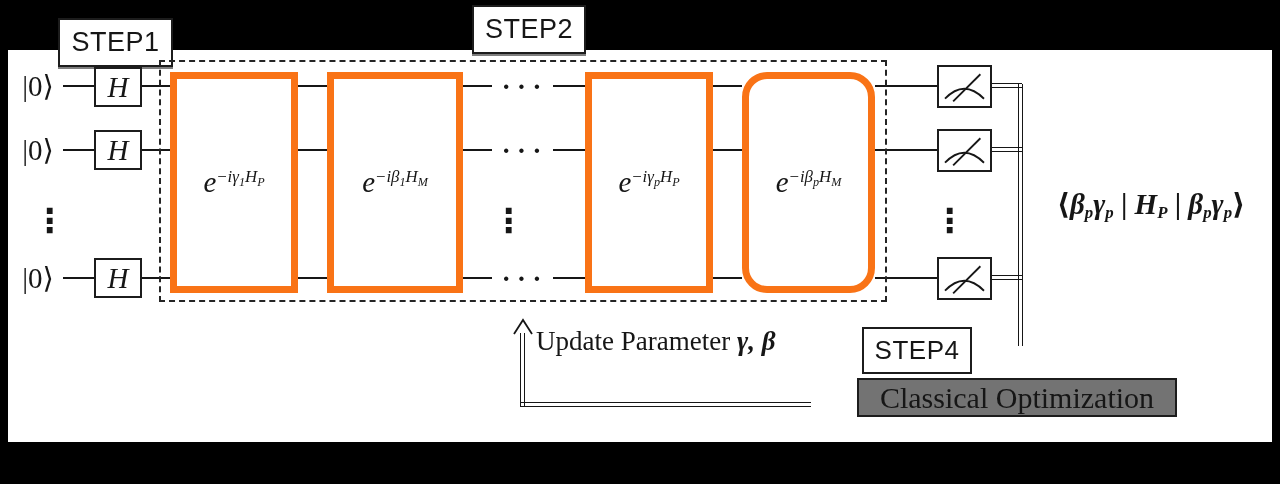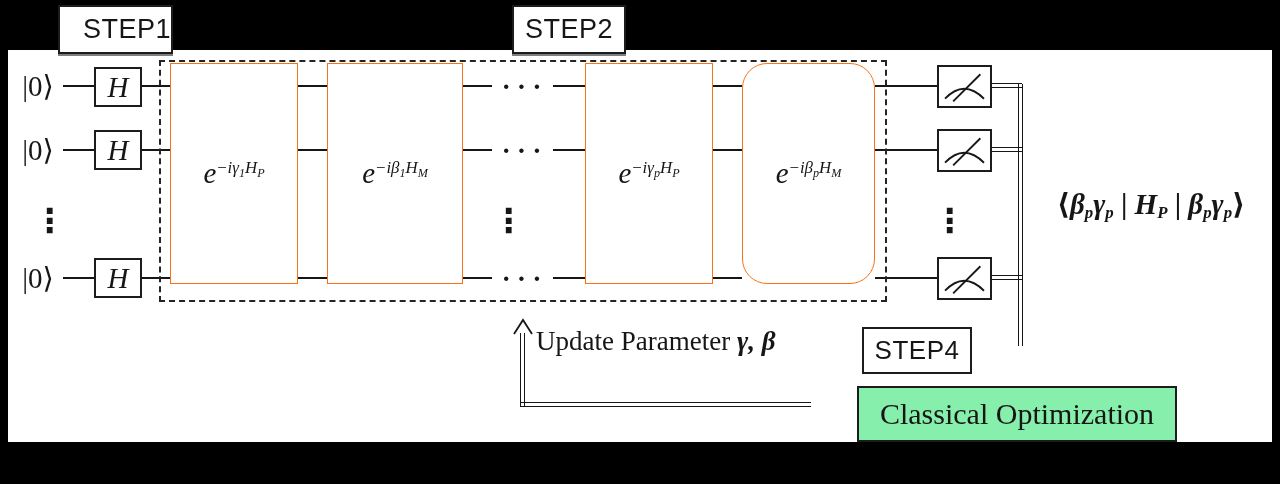--- a/index.html
+++ b/index.html
@@ -4,33 +4,33 @@
 <style>
   html,body{margin:0;padding:0;background:#000;}
   .canvas{position:relative;width:1280px;height:484px;background:#000;overflow:hidden;
           font-family:"Liberation Serif","DejaVu Serif",serif;color:#161616;}
   .paper{position:absolute;left:8px;top:50px;width:1264px;height:392px;background:#ffffff;}
 
   
   .stepbox{position:absolute;background:#fff;border:2px solid #1c1c1c;display:flex;
            align-items:center;justify-content:center;box-shadow:0 2px 0 rgba(20,20,20,.55);
            font-family:"Liberation Sans","DejaVu Sans",sans-serif;font-size:27px;letter-spacing:.5px;}
-  #step1{left:58px;top:5px;width:111px;height:45px;justify-content:flex-end;}
-  #step2{left:472px;top:5px;width:110px;height:45px;margin-left:40px;}
+  #step1{left:58px;top:18px;width:111px;height:45px;}
+  #step2{left:472px;top:5px;width:110px;height:45px;}
   #step3{left:1078px;top:140px;width:110px;height:45px;box-shadow:none;}
   #step4{left:862px;top:327px;width:106px;height:43px;box-shadow:none;font-size:26px;align-items:center;}
 
   
   .ket{position:absolute;left:12px;width:52px;text-align:center;font-size:29px;line-height:38px;}
   .wire{position:absolute;height:2px;background:#161616;}
   .gatebox{position:absolute;left:94px;width:48px;height:40px;background:#fff;border:2px solid #1c1c1c;
            display:flex;align-items:center;justify-content:center;box-sizing:border-box;}
   .gatebox span{font-style:italic;font-size:29px;line-height:1;}
   .dashedbox{position:absolute;left:159px;top:60px;width:728px;height:242px;border:2px dashed #242424;box-sizing:border-box;}
-  .ubox{position:absolute;top:63px;height:221px;background:#fff;border:1px solid #f97316;box-sizing:border-box;
+  .ubox{position:absolute;top:72px;height:221px;background:#fff;border:7px solid #f97316;box-sizing:border-box;
         display:flex;align-items:center;justify-content:center;}
   .math{font-size:29px;line-height:1;white-space:pre;}
   .m-n{font-style:italic;}
   .m-up{font-style:normal;}
   .m-sup{font-style:italic;font-size:58%;vertical-align:0.62em;}
   .m-ss{font-style:italic;font-size:42%;vertical-align:0.52em;}
   .m-sub{font-style:italic;font-size:58%;vertical-align:-0.22em;}
 
   .hdots{position:absolute;width:44px;text-align:center;font-size:24px;font-weight:bold;
          letter-spacing:7px;line-height:1;font-family:"DejaVu Serif",serif;}
@@ -40,23 +40,23 @@
   .meter{position:absolute;left:937px;width:55px;height:43px;background:#fff;border:2px solid #1c1c1c;box-sizing:border-box;}
   .meter svg{display:block;width:100%;height:100%;}
 
   
   .dblh{position:absolute;height:5px;border-top:1.6px solid #161616;border-bottom:1.6px solid #161616;box-sizing:border-box;}
   .dblv{position:absolute;width:5px;border-left:1.6px solid #161616;border-right:1.6px solid #161616;box-sizing:border-box;}
 
   .updatetext{position:absolute;left:536px;top:326px;font-size:27px;white-space:pre;font-family:Liberation Serif, serif;}
   .updatetext .params{font-style:italic;font-weight:bold;}
   .expectation{position:absolute;left:1026px;top:190px;width:250px;text-align:center;font-weight:bold;}
-  .classicalbox{position:absolute;left:857px;top:378px;width:320px;height:56px;background:#86efac;
+  .classicalbox{position:absolute;left:857px;top:378px;width:320px;height:39px;background:#737373;
                 border:2px solid #1c1c1c;box-sizing:border-box;display:flex;align-items:center;justify-content:center;
-                font-size:30px;margin-top:8px;}
+                font-size:30px;}
   .arrowhead{position:absolute;left:512px;top:318px;}
 </style>
 </head>
 <body>
 
 <div class="canvas">
   <div class="paper"></div>
 
   <div class="stepbox" id="step1">
     <span>STEP1</span>

